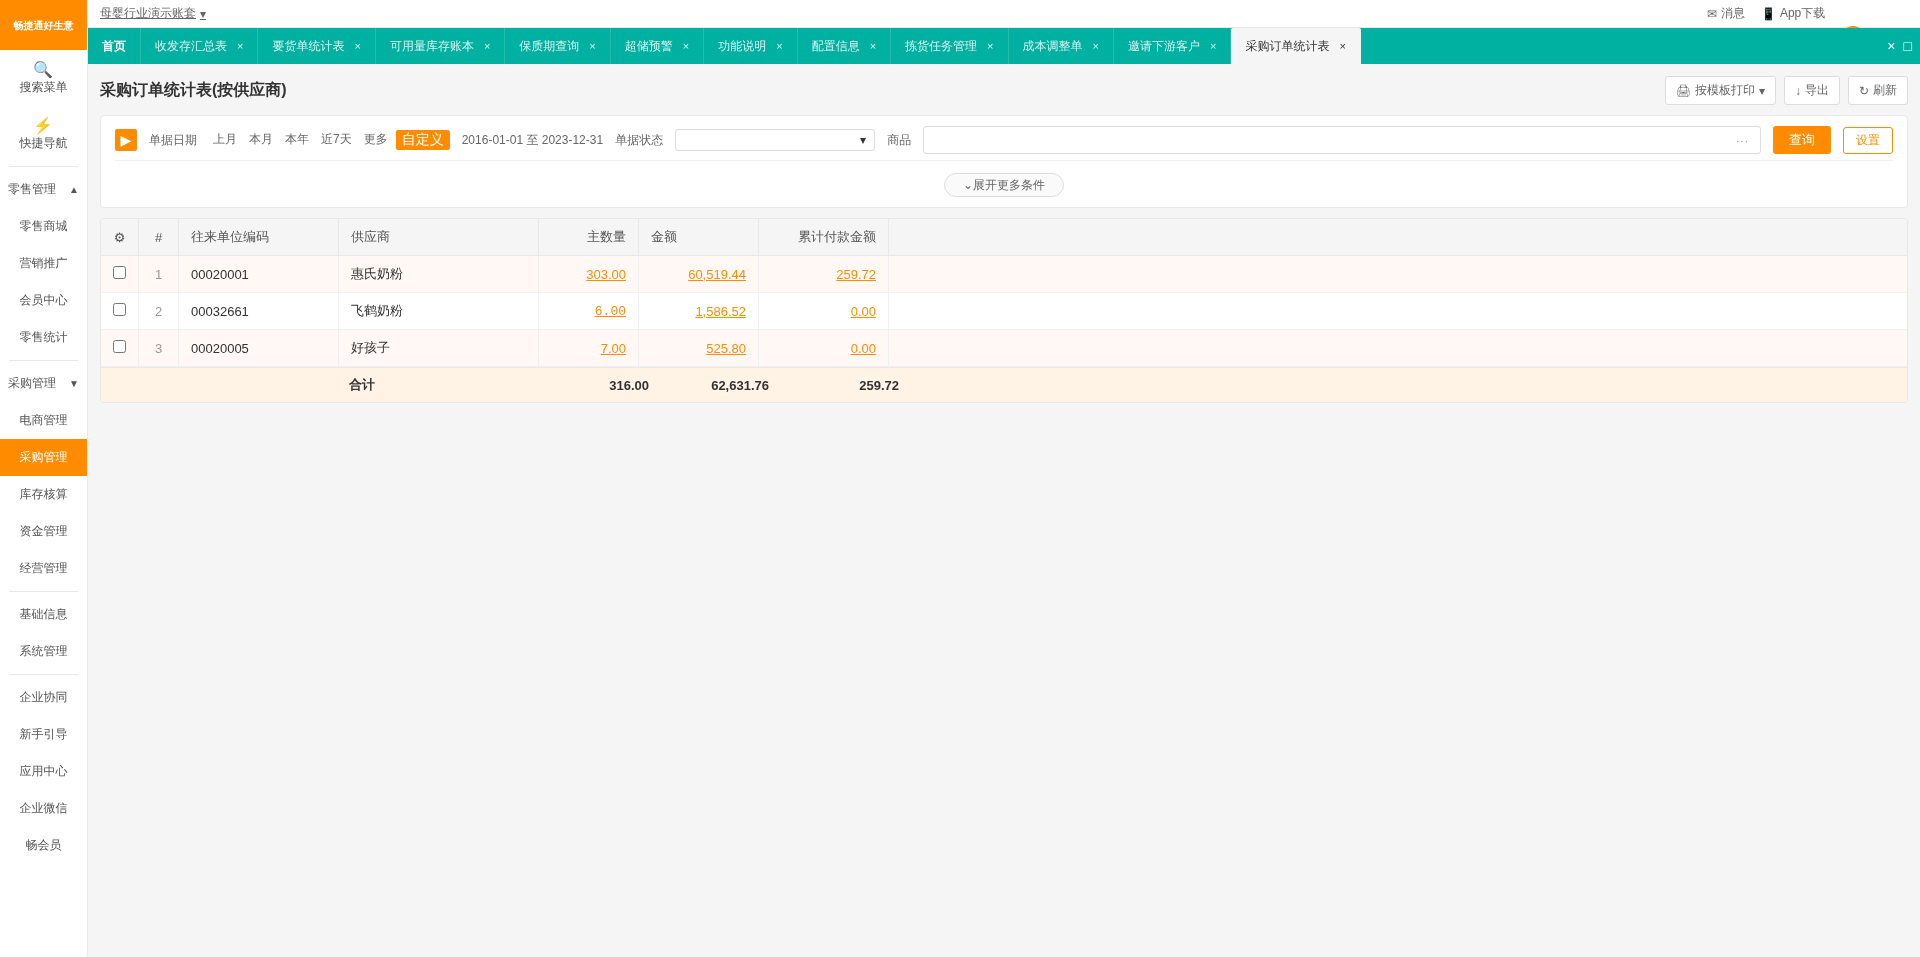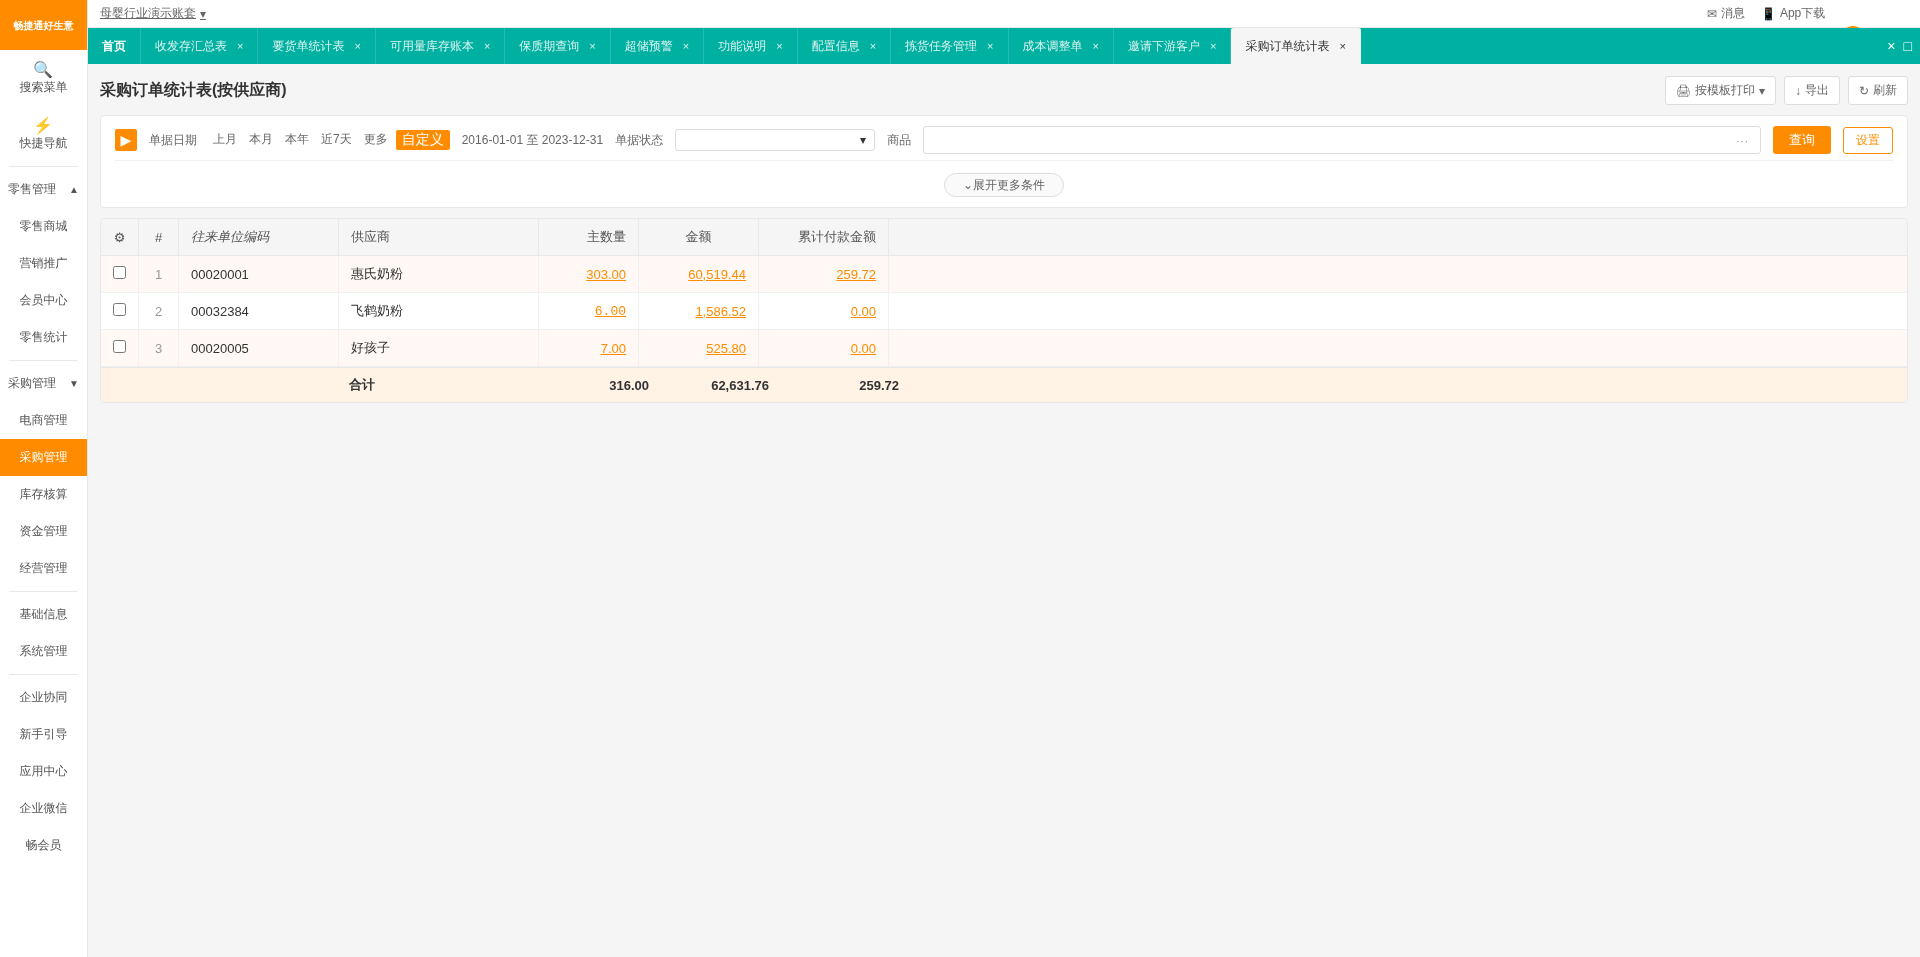--- a/index.html
+++ b/index.html
@@ -308,45 +308,45 @@
         </div>
       </div>
     </div>
 
     <div class="table-container">
       <table>
         <thead>
           <tr>
             <th class="th-settings" style="width:36px;text-align:center;">⚙</th>
             <th style="width:40px;text-align:center;">#</th>
-            <th style="width:160px;font-style:italic;">往来单位编码</th>
+            <th style="width:160px;">往来单位编码</th>
             <th style="width:200px;">供应商</th>
             <th style="width:100px;text-align:right;">主数量</th>
-            <th style="width:120px;text-align:center;">金额</th>
+            <th style="width:120px;text-align:left;">金额</th>
             <th style="width:130px;text-align:right;">累计付款金额</th>
             <th style="flex:1;"></th>
           </tr>
         </thead>
         <tbody>
 
           <tr class="row-odd">
             <td style="text-align:center;"><input type="checkbox" style=""></td>
             <td class="row-index cell-center">1</td>
             <td>00020001</td>
             <td>惠氏奶粉</td>
             <td class="cell-number" style="text-align:right;">303.00</td>
             <td class="cell-number" style="text-align:right;">60,519.44</td>
             <td class="cell-number" style="text-align:right;">259.72</td>
             <td></td>
           </tr>
 
           <tr class="row-even">
             <td style="text-align:center;"><input type="checkbox" style=""></td>
             <td class="row-index cell-center">2</td>
-            <td>00032384</td>
+            <td>00032661</td>
             <td>飞鹤奶粉</td>
             <td class="cell-number" style="text-align:right;font-family:Liberation Mono, monospace;">6.00</td>
             <td class="cell-number" style="text-align:right;">1,586.52</td>
             <td class="cell-number" style="text-align:right;">0.00</td>
             <td></td>
           </tr>
 
           <tr class="row-odd">
             <td style="text-align:center;"><input type="checkbox" style=""></td>
             <td class="row-index cell-center">3</td>

